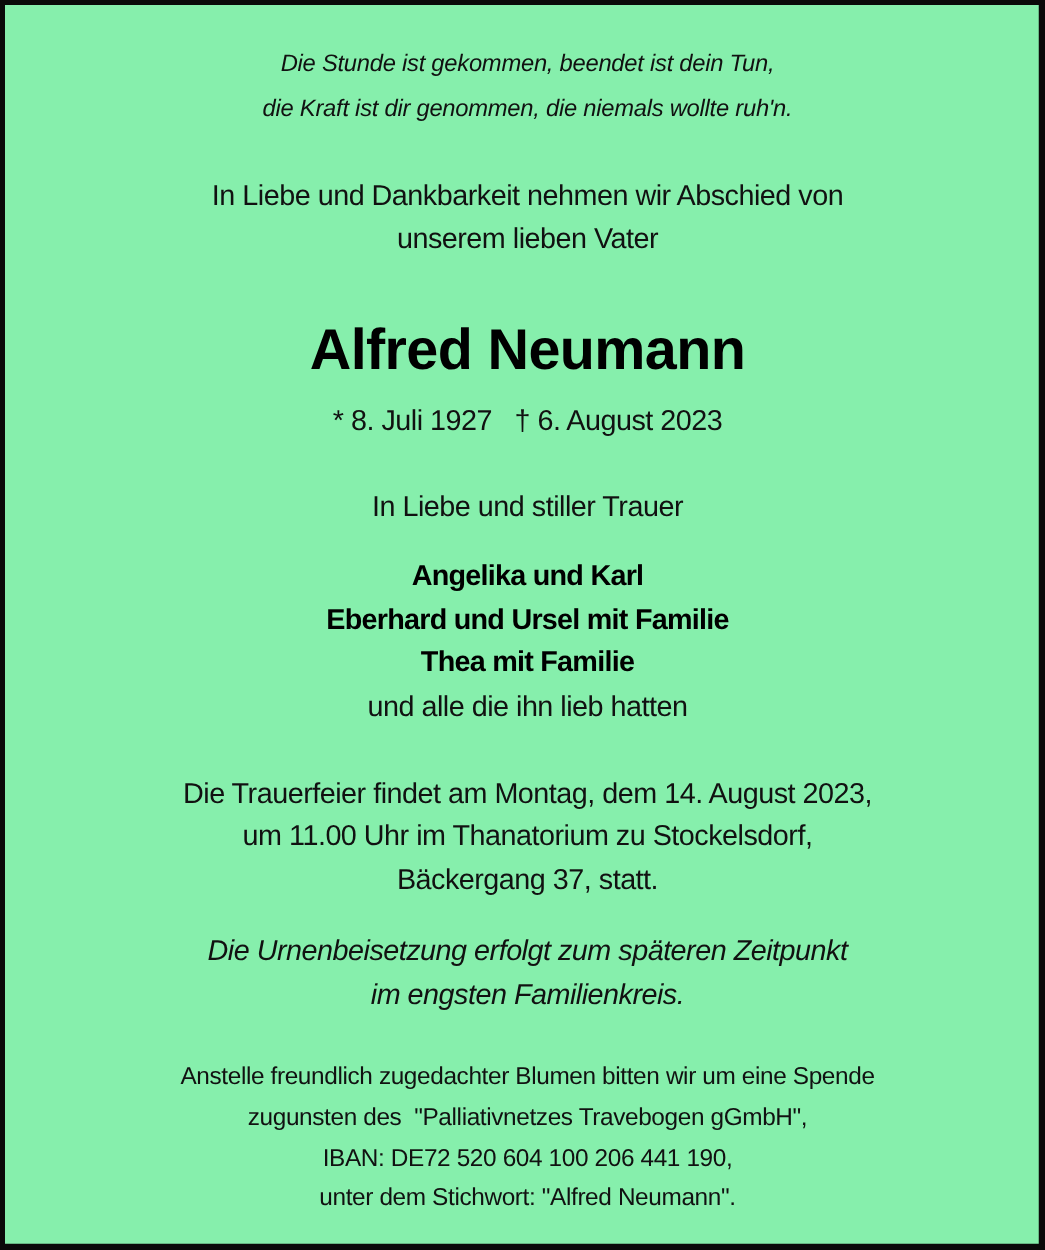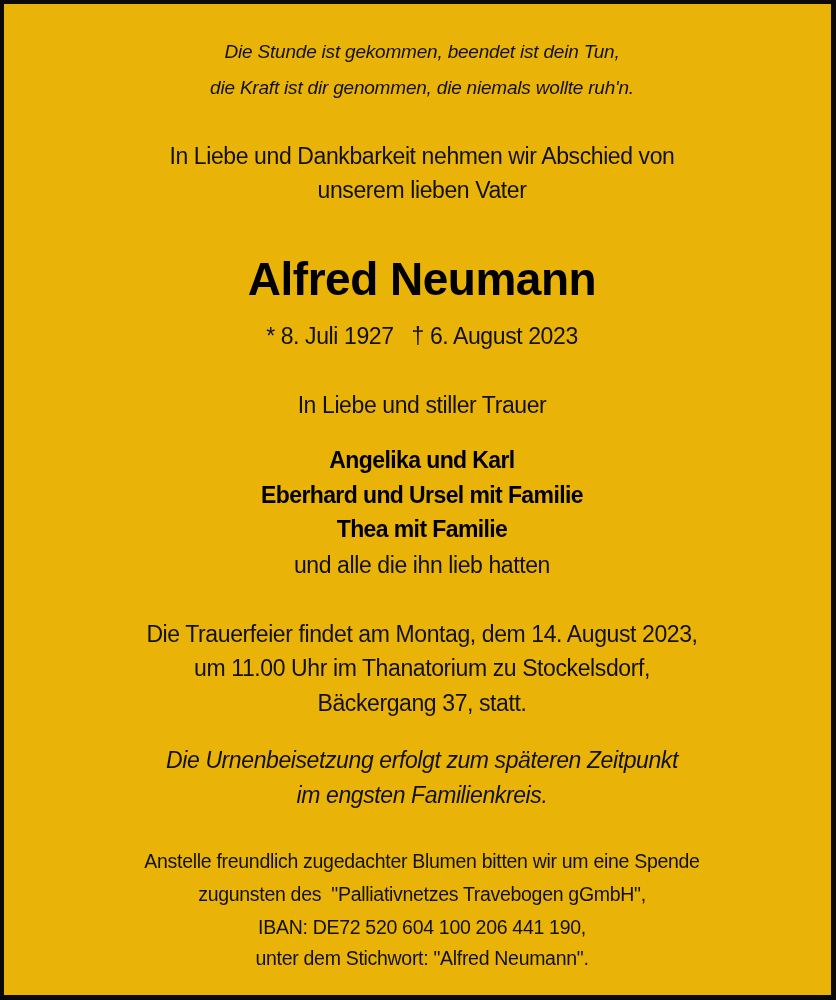--- a/index.html
+++ b/index.html
@@ -17,21 +17,21 @@
       position: absolute;
       left: 0;
       top: 0;
       width: 836px;
       height: 1000px;
       box-sizing: border-box;
       border-left: 4px solid #0a0a0a;
       border-top: 4px solid #0a0a0a;
       border-right: 5px solid #0a0a0a;
       border-bottom: 5px solid #0a0a0a;
-      background: #eab308;
+      background: #86efac;
     }
     .line {
       position: absolute;
       left: 0;
       width: 836px;
       text-align: center;
       color: #111111;
       font-family: "Liberation Sans", sans-serif;
       white-space: nowrap;
       line-height: 1;

